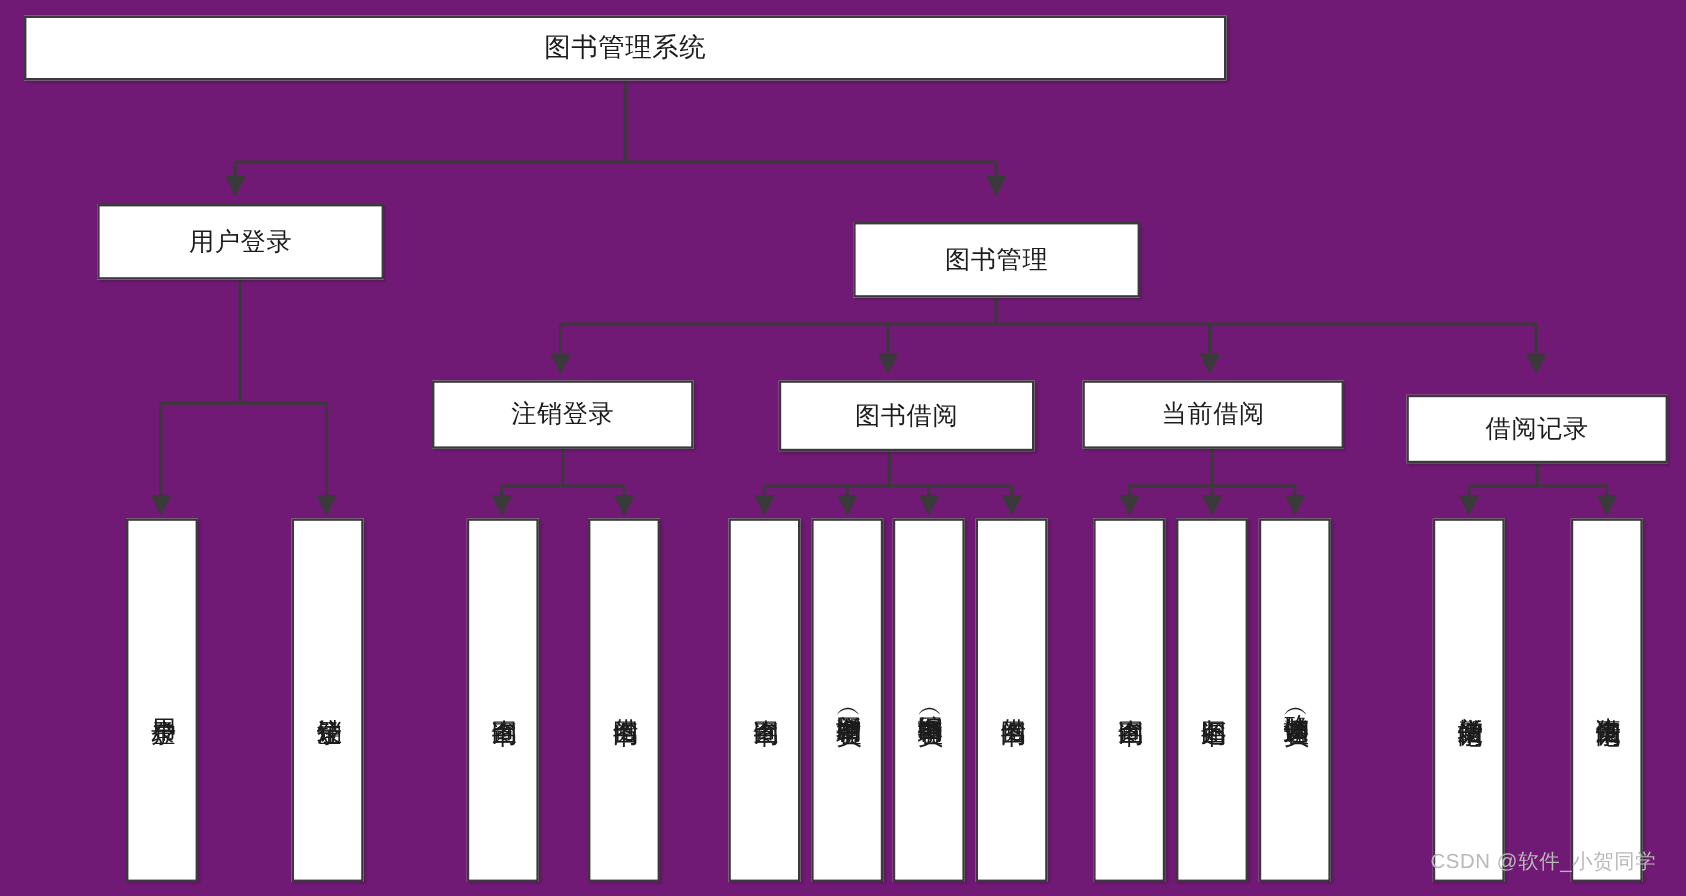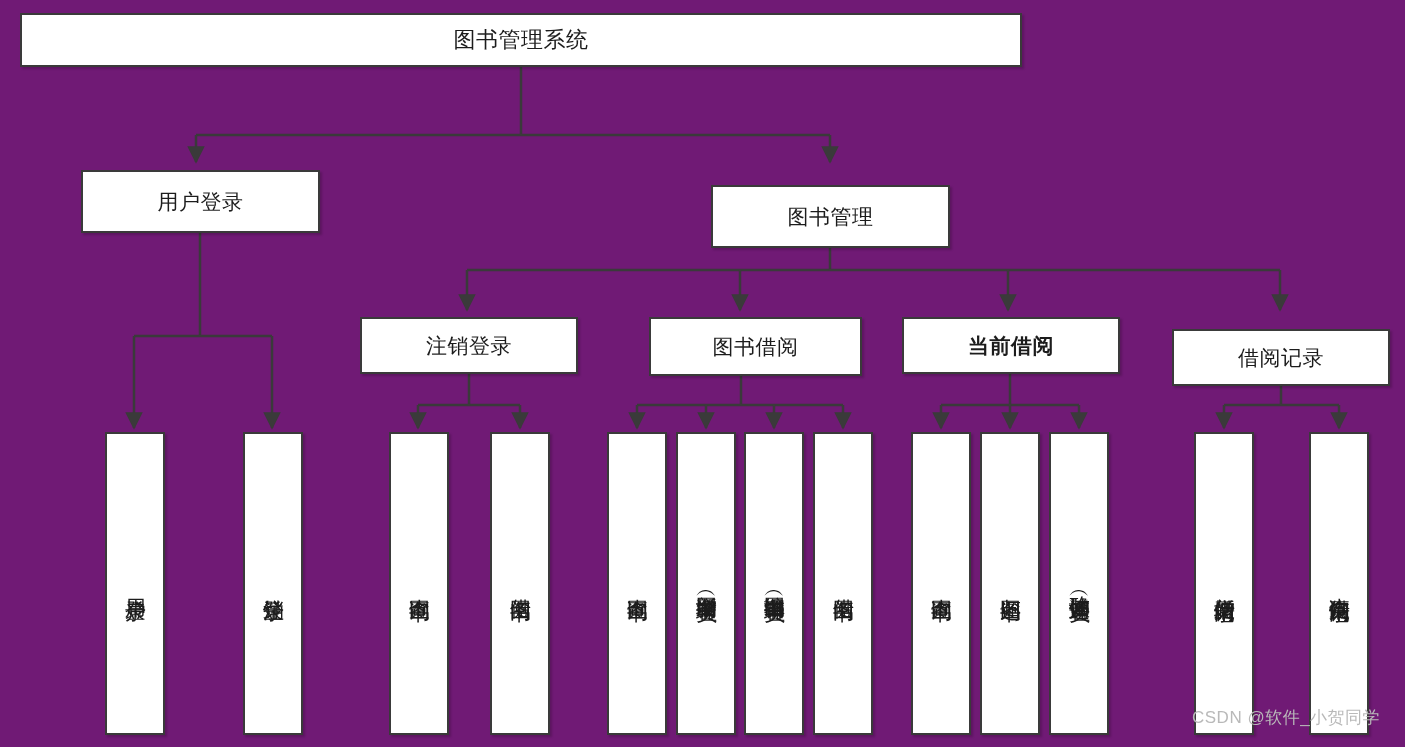--- a/index.html
+++ b/index.html
@@ -137,21 +137,21 @@
   <div class="node node-h" style="left:711px; top:185px; width:239px; height:63px;">
     <span class="node-label">图书管理</span>
   </div>
 
   <div class="node node-h" style="left:360px; top:317px; width:218px; height:57px;">
     <span class="node-label">注销登录</span>
   </div>
   <div class="node node-h" style="left:635px; top:317px; width:213px; height:59px;margin-left:14px;">
     <span class="node-label">图书借阅</span>
   </div>
-  <div class="node node-h" style="left:902px; top:317px; width:218px; height:57px;font-weight:bold;">
+  <div class="node node-h" style="left:902px; top:317px; width:218px; height:57px;">
     <span class="node-label">当前借阅</span>
   </div>
   <div class="node node-h" style="left:1172px; top:317px; width:218px; height:57px;margin-top:12px;">
     <span class="node-label">借阅记录</span>
   </div>
 
   <div class="node node-v" style="left:105px; top:432px; width:60px; height:303px;">
     <span class="node-label">用户登录</span>
   </div>
   <div class="node node-v" style="left:243px; top:432px; width:60px; height:303px;">

